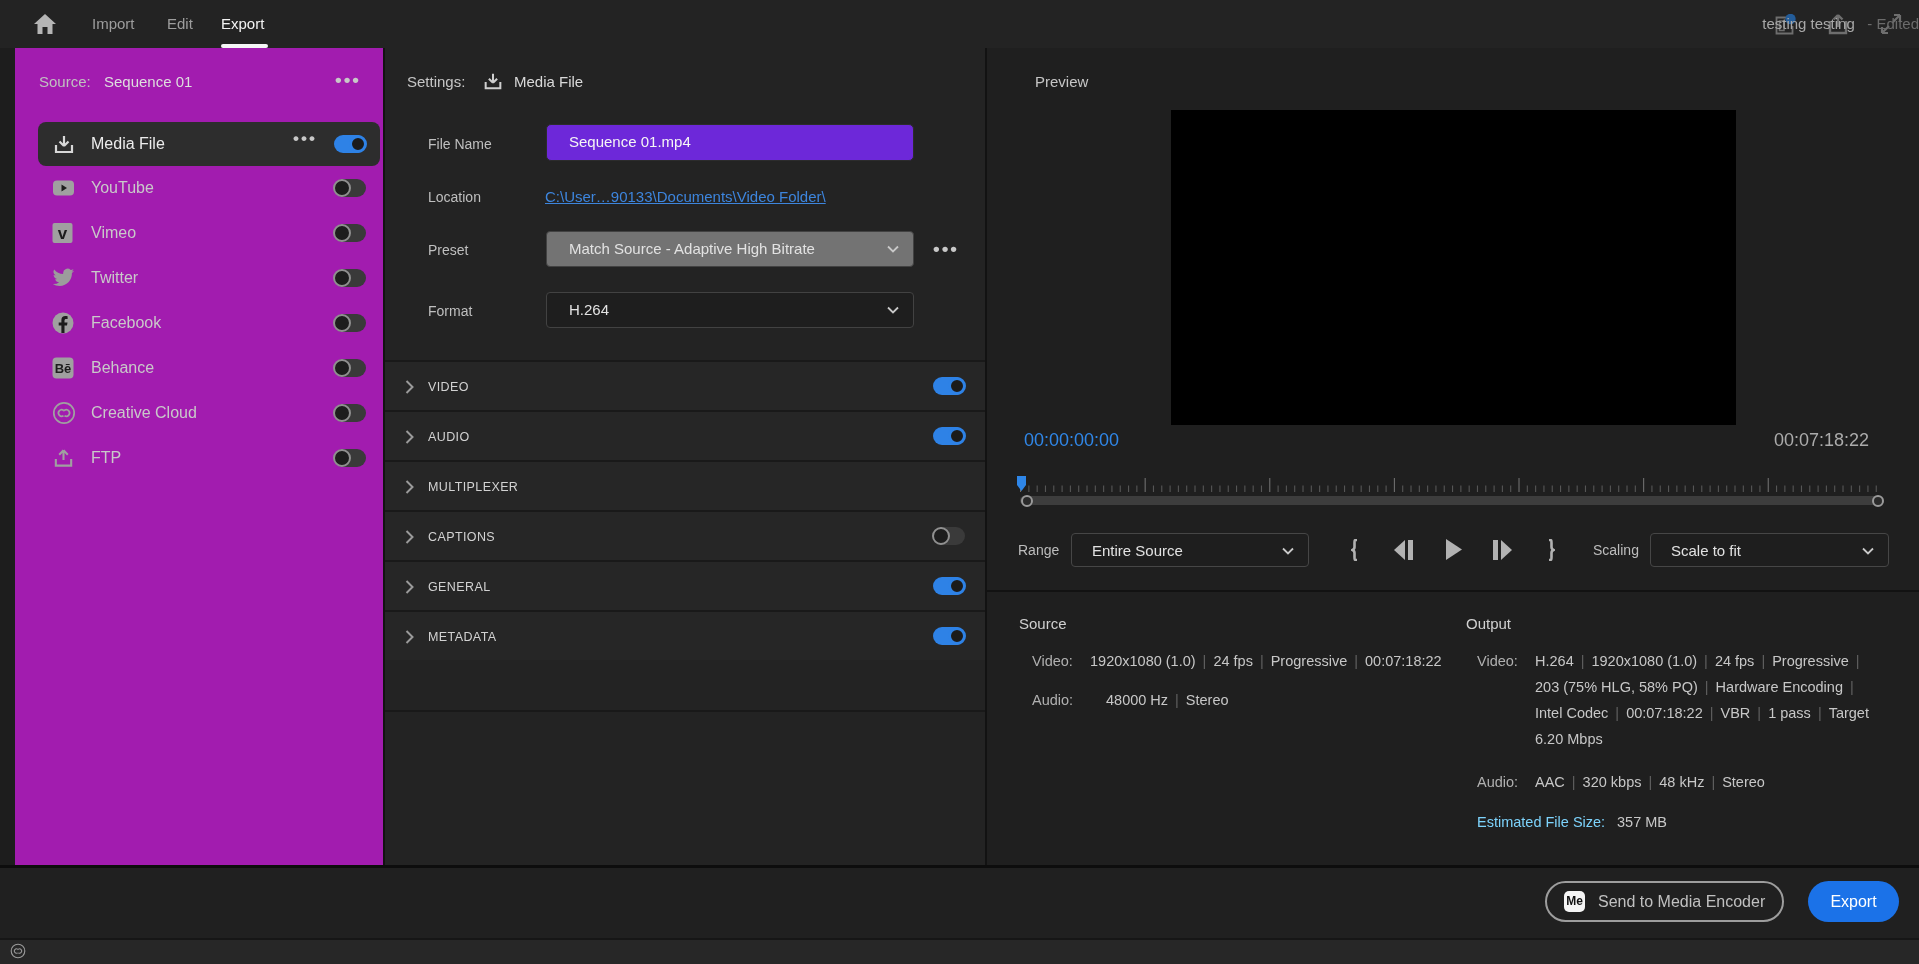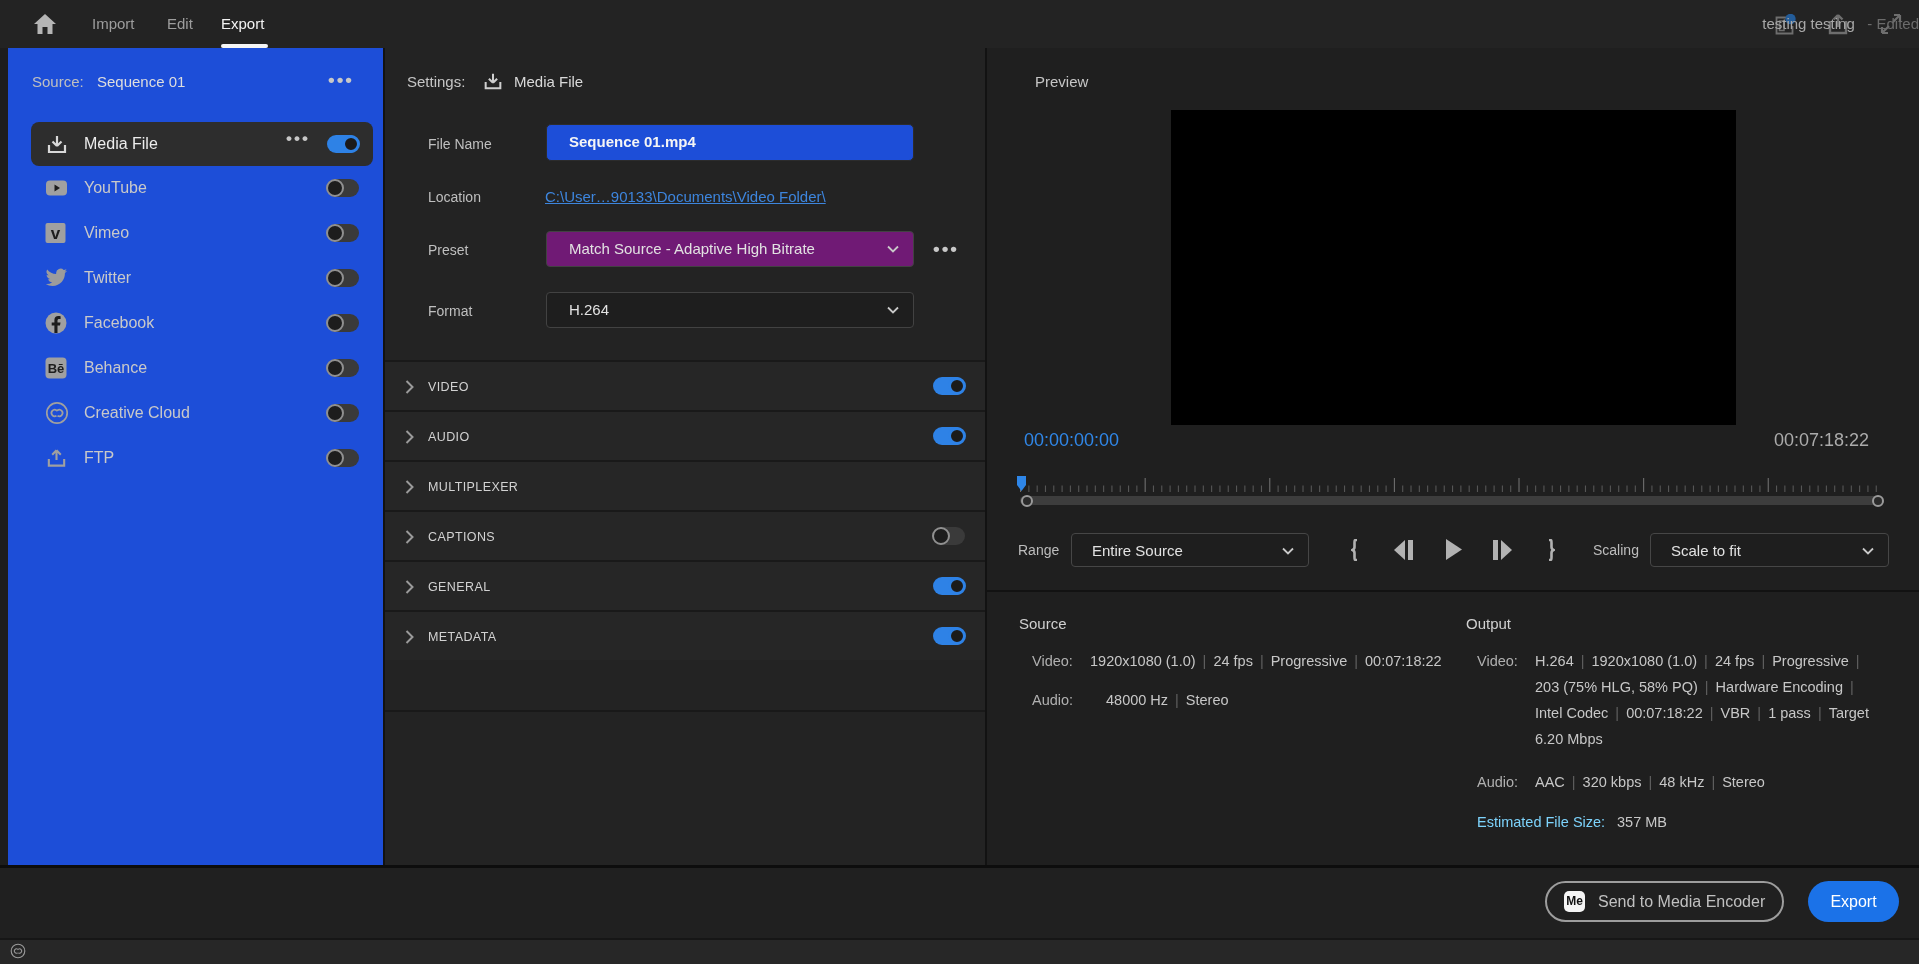--- a/index.html
+++ b/index.html
@@ -10,21 +10,21 @@
 
 #topbar { position:absolute; left:0; top:0; width:1919px; height:48px; background:#232323; }
 #topsep { position:absolute; left:0; top:44px; width:1919px; height:4px; background:#151515; }
 #topbar .menu { position:absolute; top:0; height:48px; line-height:48px; font-size:15px; color:#9d9d9d; }
 #topbar .menu.active { color:#f2f2f2; }
 #exp-underline { position:absolute; left:221px; top:44px; width:47px; height:3.5px; background:#f5f5f5; border-radius:2px; z-index:5; }
 #title { position:absolute; top:0; left:0; width:1919px; height:48px; line-height:48px; text-align:right; font-size:15px; color:#a3a3a3; }
 #title .edited { color:#6b6b6b; }
 
 
-#leftpanel { position:absolute; left:8px; top:48px; width:383px; height:817px; background:#1d4ed8; }
+#leftpanel { position:absolute; left:15px; top:48px; width:383px; height:817px; background:#a21caf; }
 #midpanel  { position:absolute; left:385px; top:48px; width:600px; height:817px; background:#232323; }
 #rightpanel{ position:absolute; left:987px; top:48px; width:932px; height:817px; background:#1f1f1f; }
 .vdiv { position:absolute; top:48px; height:817px; width:2px; background:#121212; }
 
 
 .tog { position:absolute; width:32px; height:18px; border-radius:9px; }
 .tog.on { background:#2e82e6; }
 .tog.on .knob { position:absolute; right:-1px; top:0px; width:18px; height:18px; border:3.5px solid #2e82e6; border-radius:50%; background:#1b1b1b; }
 .tog.off { background:#3a3a3a; }
 .tog.off .knob { position:absolute; left:-1px; top:0px; width:18px; height:18px; border:2.5px solid #909090; border-radius:50%; background:#1d1d1d; }
@@ -176,29 +176,29 @@
   </div>
   <div id="midpanel">
     <div class="abs" style="left:22px;top:25px;font-size:15px;color:#c6c6c6;">Settings:</div>
     <svg class="abs" style="left:97px;top:22px;" width="22" height="22" viewBox="0 0 24 24">
       <path d="M4 13 V20 H20 V13" stroke="#cfcfcf" stroke-width="2.2" fill="none"></path>
       <path d="M12 4 V14 M12 14 L7.5 9.5 M12 14 L16.5 9.5" stroke="#cfcfcf" stroke-width="2.2" fill="none"></path>
     </svg>
     <div class="abs" style="left:129px;top:25px;font-size:15px;color:#d9d9d9;">Media File</div>
 
     <div class="abs" style="left:43px;top:88px;font-size:14px;color:#bfbfbf;">File Name</div>
-    <div class="abs" style="left:161px;top:76px;width:368px;height:37px;background:#1d4ed8;border:1px solid #2c2c2c;border-radius:5px;font-weight:bold;">
+    <div class="abs" style="left:161px;top:76px;width:368px;height:37px;background:#6d28d9;border:1px solid #2c2c2c;border-radius:5px;">
       <div class="abs" style="left:22px;top:8px;font-size:15px;color:#f5f5f5;">Sequence 01.mp4</div>
     </div>
 
     <div class="abs" style="left:43px;top:141px;font-size:14px;color:#bfbfbf;">Location</div>
     <div class="abs" style="left:160px;top:140px;font-size:15px;color:#3d85dd;text-decoration:underline;">C:\User…90133\Documents\Video Folder\</div>
 
     <div class="abs" style="left:43px;top:194px;font-size:14px;color:#bfbfbf;">Preset</div>
-    <div class="abs" style="left:161px;top:183px;width:368px;height:36px;background:#701a75;border:1px solid #424242;border-radius:4px;">
+    <div class="abs" style="left:161px;top:183px;width:368px;height:36px;background:#737373;border:1px solid #424242;border-radius:4px;">
       <div class="abs" style="left:22px;top:8px;font-size:15px;color:#e2e2e2;">Match Source - Adaptive High Bitrate</div>
       <svg class="abs" style="right:14px;top:13px;" width="12" height="8" viewBox="0 0 12 8">
           <path d="M1 1.5 L6 6.5 L11 1.5" stroke="#c9c9c9" stroke-width="1.8" fill="none"></path>
         </svg>
     </div>
     <div class="dots abs" style="left:548px;top:190px;">•••</div>
 
     <div class="abs" style="left:43px;top:255px;font-size:14px;color:#bfbfbf;">Format</div>
     <div class="abs" style="left:161px;top:244px;width:368px;height:36px;background:#1e1e1e;border:1px solid #424242;border-radius:4px;">
       <div class="abs" style="left:22px;top:8px;font-size:15px;color:#e2e2e2;">H.264</div>

